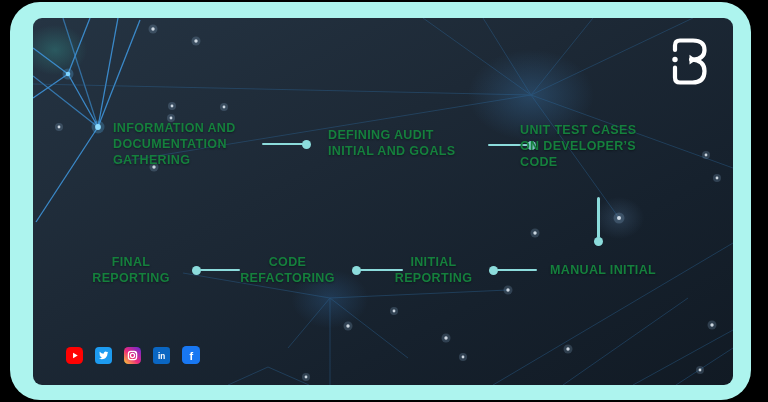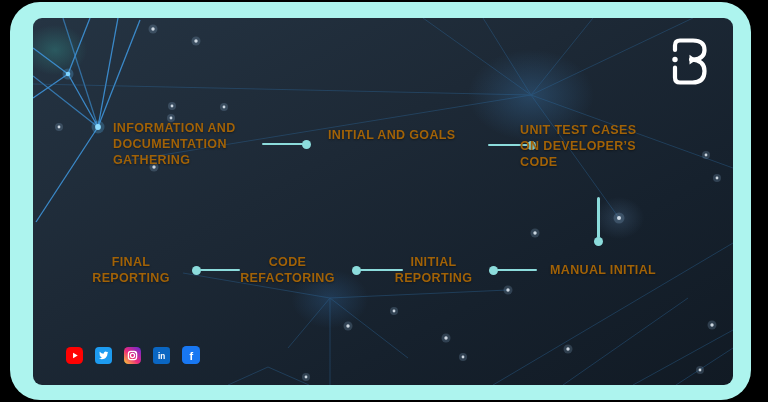--- a/index.html
+++ b/index.html
@@ -8,21 +8,21 @@
   .frame{position:absolute;left:10px;top:2px;width:741px;height:398px;
          background:#ADF4EE;border-radius:30px;}
   .panel{position:absolute;left:23px;top:16px;width:700px;height:367px;border-radius:9px;overflow:hidden;
          background:
            radial-gradient(90px 65px at 498px 77px, rgba(64,130,190,.33), rgba(64,130,190,0) 70%),
            radial-gradient(46px 36px at 22px 32px, rgba(60,190,175,.28), rgba(60,190,175,0) 70%),
            radial-gradient(55px 42px at 297px 281px, rgba(55,120,185,.26), rgba(55,120,185,0) 70%),
            radial-gradient(36px 30px at 586px 200px, rgba(120,170,220,.18), rgba(120,170,220,0) 70%),
            linear-gradient(152deg,#253443 0%,#1d2936 40%,#16212d 70%,#111a24 100%);}
   .plexus{position:absolute;left:0;top:0;}
-  .step{position:absolute;color:#a16207;font-weight:700;font-size:12.5px;line-height:16px;
+  .step{position:absolute;color:#15803d;font-weight:700;font-size:12.5px;line-height:16px;
         letter-spacing:.35px;white-space:nowrap;text-shadow:0 1px 2px rgba(0,0,0,.4);z-index:3;}
   .step .ln{display:block;}
   .ra{text-align:center;}
   .s1{left:113px;top:120px;}
   .s2{left:328px;top:127px;}
   .s3{left:520px;top:122px;}
   .smr{left:550px;top:262px;}
   .sir{left:380px;top:254px;width:107px;}
   .scr{left:230px;top:254px;width:115px;}
   .sfr{left:80px;top:254px;width:102px;}
@@ -147,20 +147,21 @@
 
   <div class="step s1">
     <span class="ln">INFORMATION AND</span>
     <span class="ln">DOCUMENTATION</span>
     <span class="ln">GATHERING</span>
   </div>
   <div class="h-line c1l"></div>
   <div class="dot c1d"></div>
 
   <div class="step s2">
+    <span class="ln">DEFINING AUDIT</span>
     <span class="ln">INITIAL AND GOALS</span>
   </div>
   <div class="h-line c2l"></div>
   <div class="dot c2d"></div>
 
   <div class="step s3">
     <span class="ln">UNIT TEST CASES</span>
     <span class="ln">ON DEVELOPER’S</span>
     <span class="ln">CODE</span>
   </div>

